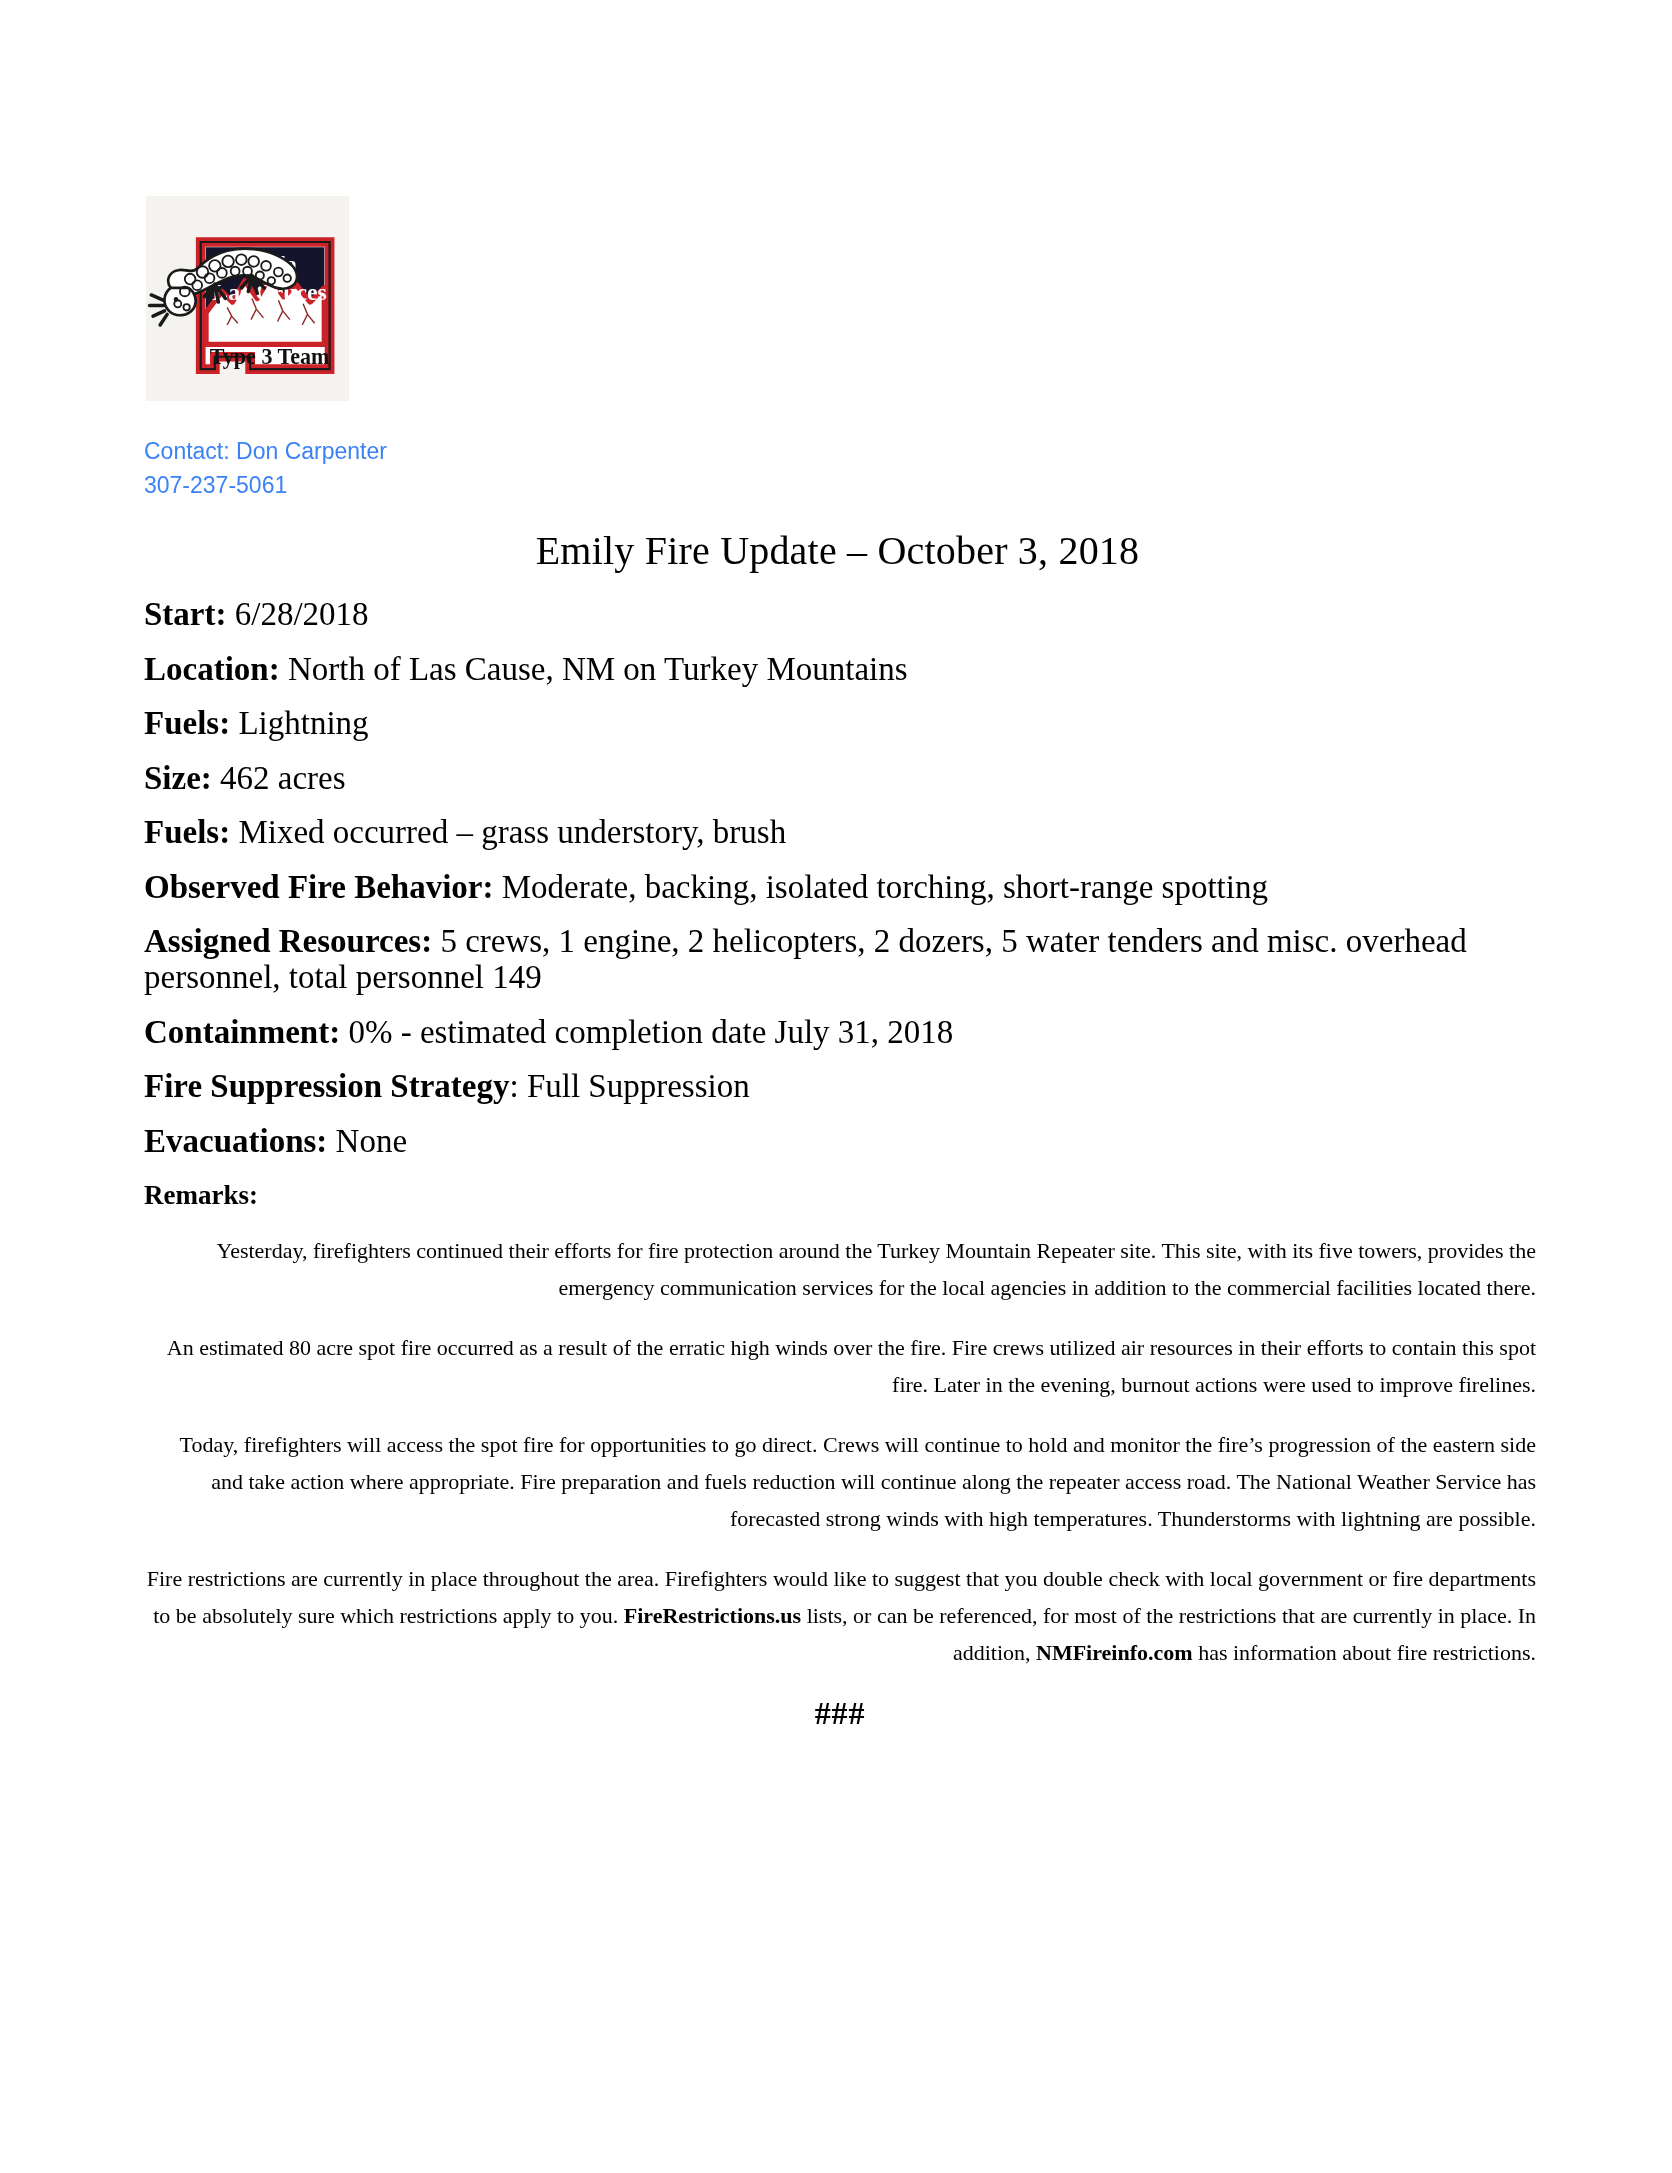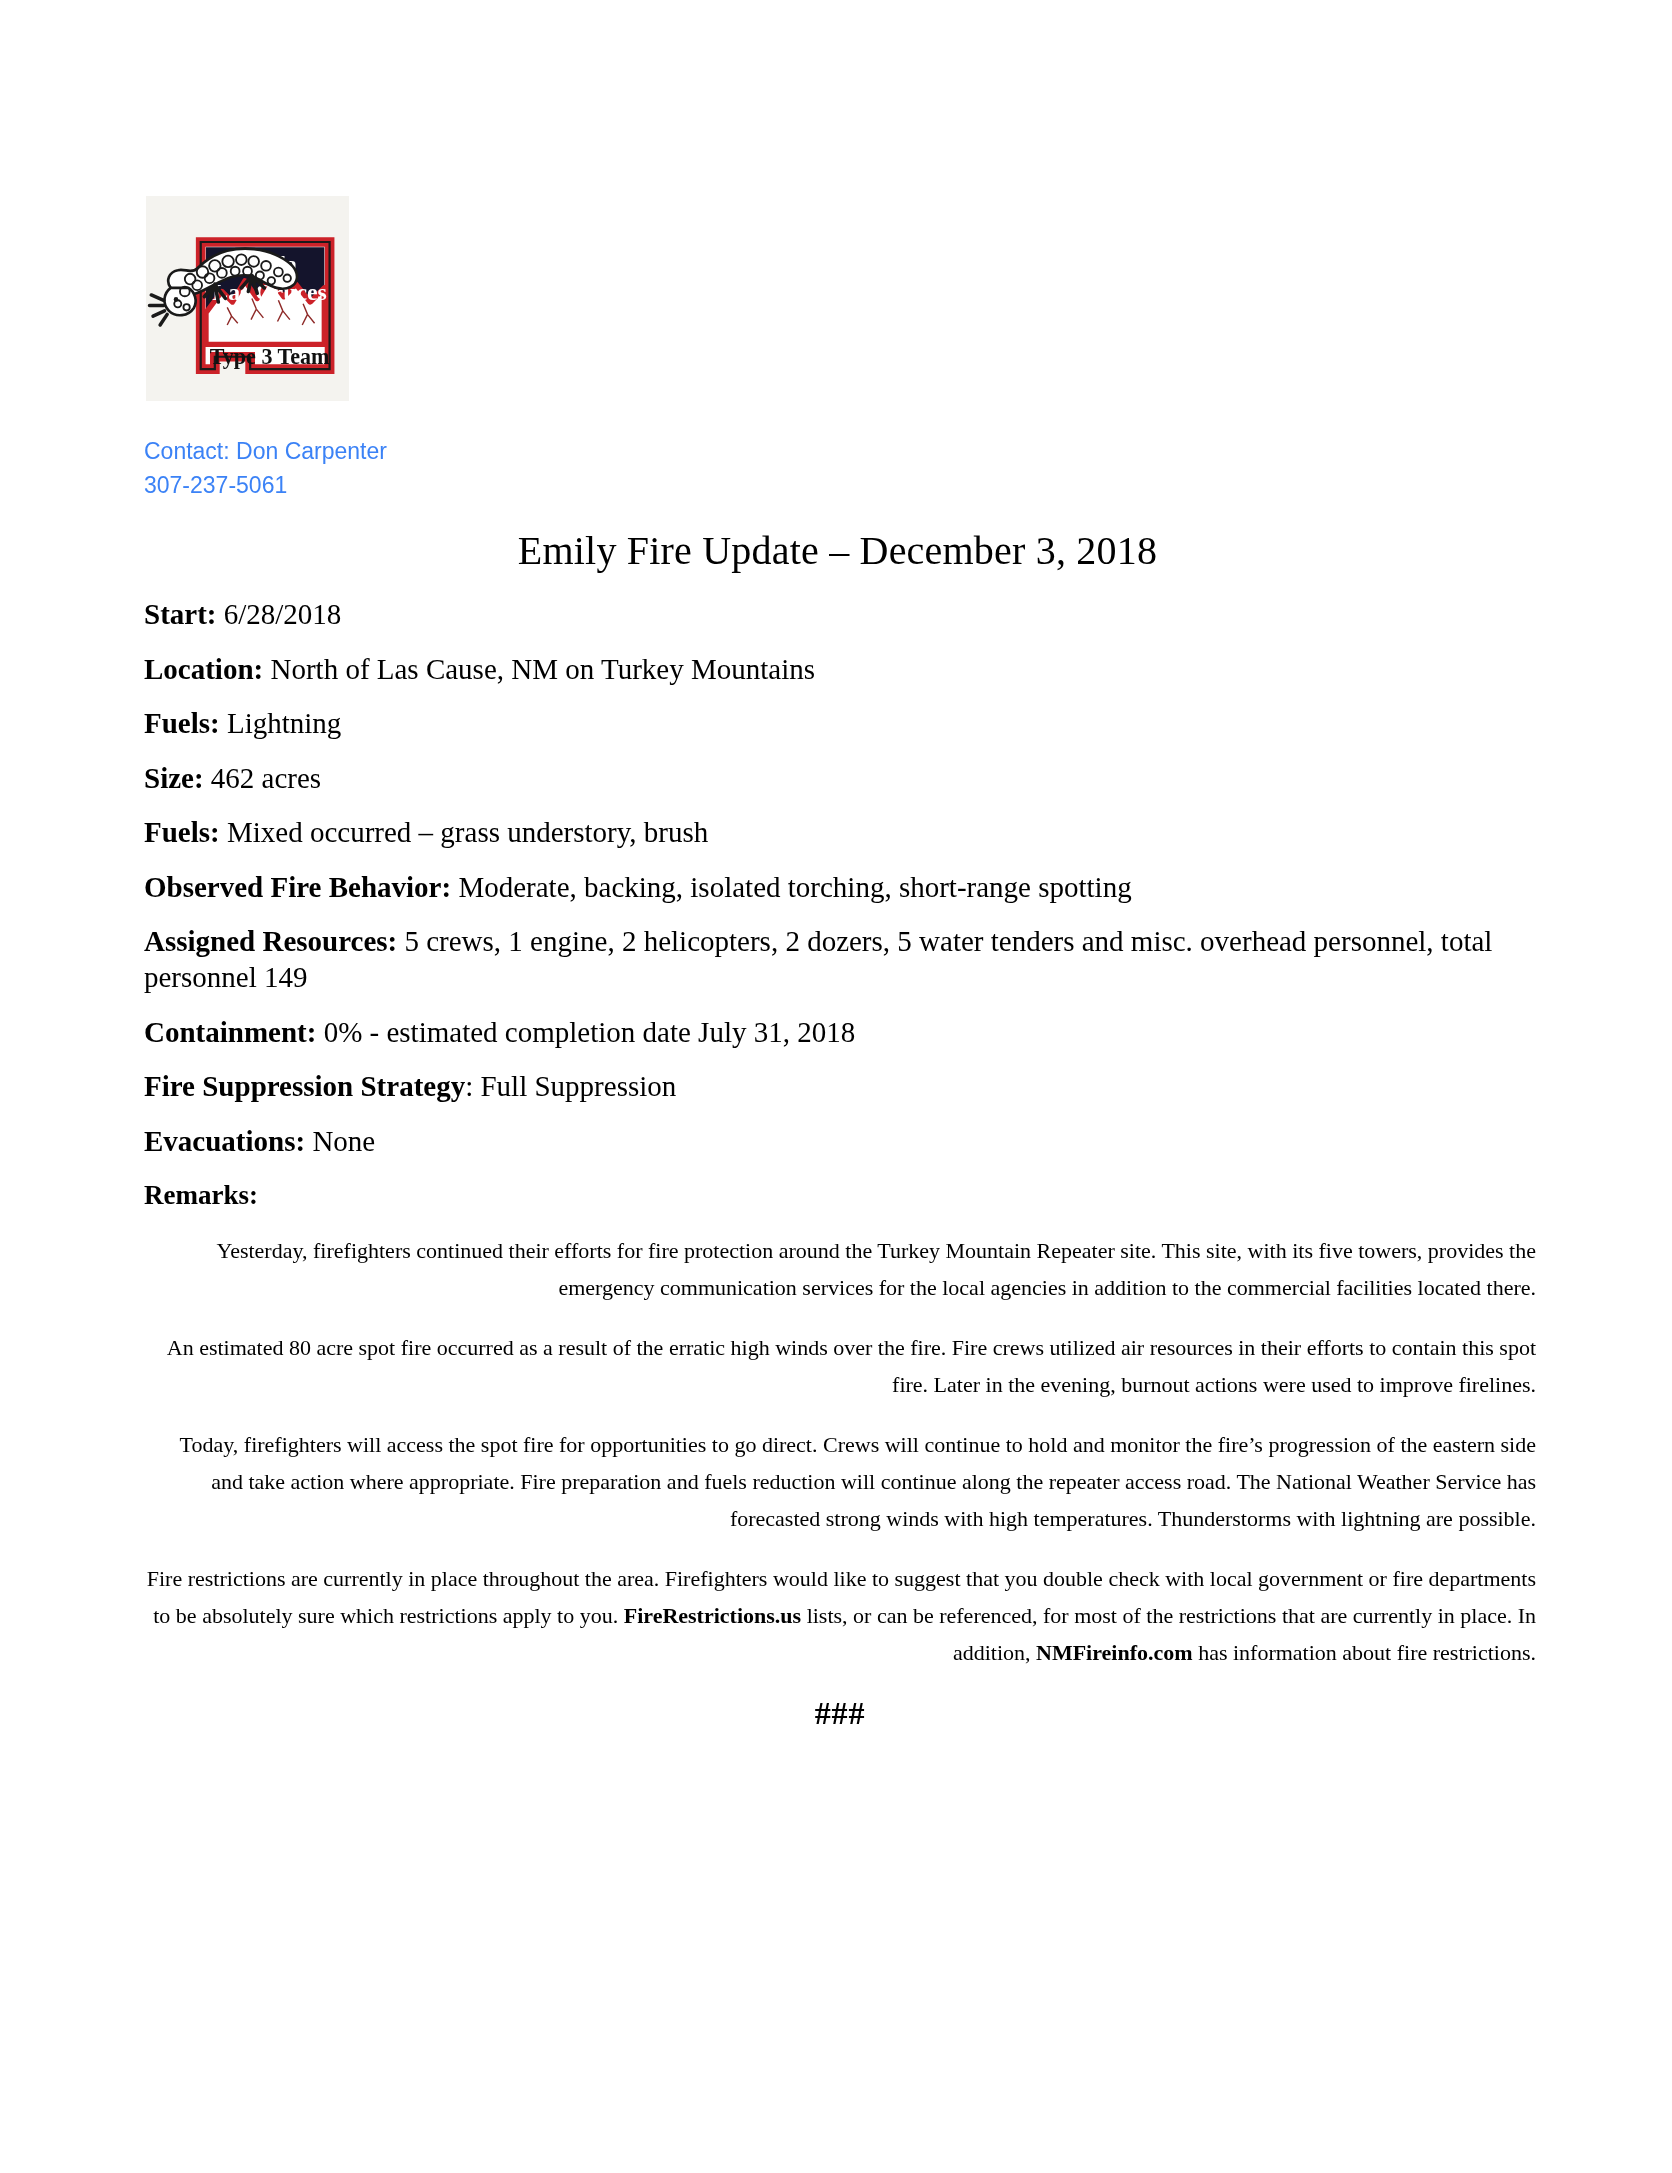--- a/index.html
+++ b/index.html
@@ -67,21 +67,21 @@
     position: absolute;
     left: 144px;
     top: 596px;
     width: 1392px;
     font-size: 27px;
     line-height: 36px;
   }
 
   .field-line {
     margin: 0 0 18.5px 0;
-    font-size: 29px;
+    font-size: 33px;
     line-height: 36px;
   }
   .field-line .lbl { font-weight: bold; }
   .field-line .val { font-weight: normal; }
 
   .remarks-label {
     margin: 0 0 18.5px 0;
     font-weight: bold;
     font-size: 27px;
     line-height: 36px;
@@ -168,21 +168,21 @@
         <path d="M120,90 L116,108 M120,90 L126,110 M120,90 L134,104 M120,90 L108,104" stroke="#1a1a1a" stroke-width="4" stroke-linecap="round" fill="none"></path>
       </g>
     </svg>
   </div>
 
   <div class="contact-block">
     <div>Contact: Don Carpenter</div>
     <div>307-237-5061</div>
   </div>
 
-  <div class="doc-title">Emily Fire Update – December 3, 2018</div>
+  <div class="doc-title">Emily Fire Update – October 3, 2018</div>
 
   <div class="body-col">
     <div id="fields-host">
         <div class="field-line"><span class="lbl">Start:</span><span class="val"> 6/28/2018</span></div>
         <div class="field-line"><span class="lbl">Location:</span><span class="val"> North of Las Cause, NM on Turkey Mountains</span></div>
         <div class="field-line"><span class="lbl">Fuels:</span><span class="val"> Lightning</span></div>
         <div class="field-line"><span class="lbl">Size:</span><span class="val"> 462 acres</span></div>
         <div class="field-line"><span class="lbl">Fuels:</span><span class="val"> Mixed occurred – grass understory, brush</span></div>
         <div class="field-line"><span class="lbl">Observed Fire Behavior:</span><span class="val">  Moderate, backing, isolated torching, short-range spotting</span></div>
         <div class="field-line"><span class="lbl">Assigned Resources:</span><span class="val"> 5 crews, 1 engine, 2 helicopters, 2 dozers, 5 water tenders and misc. overhead personnel, total personnel 149</span></div>

